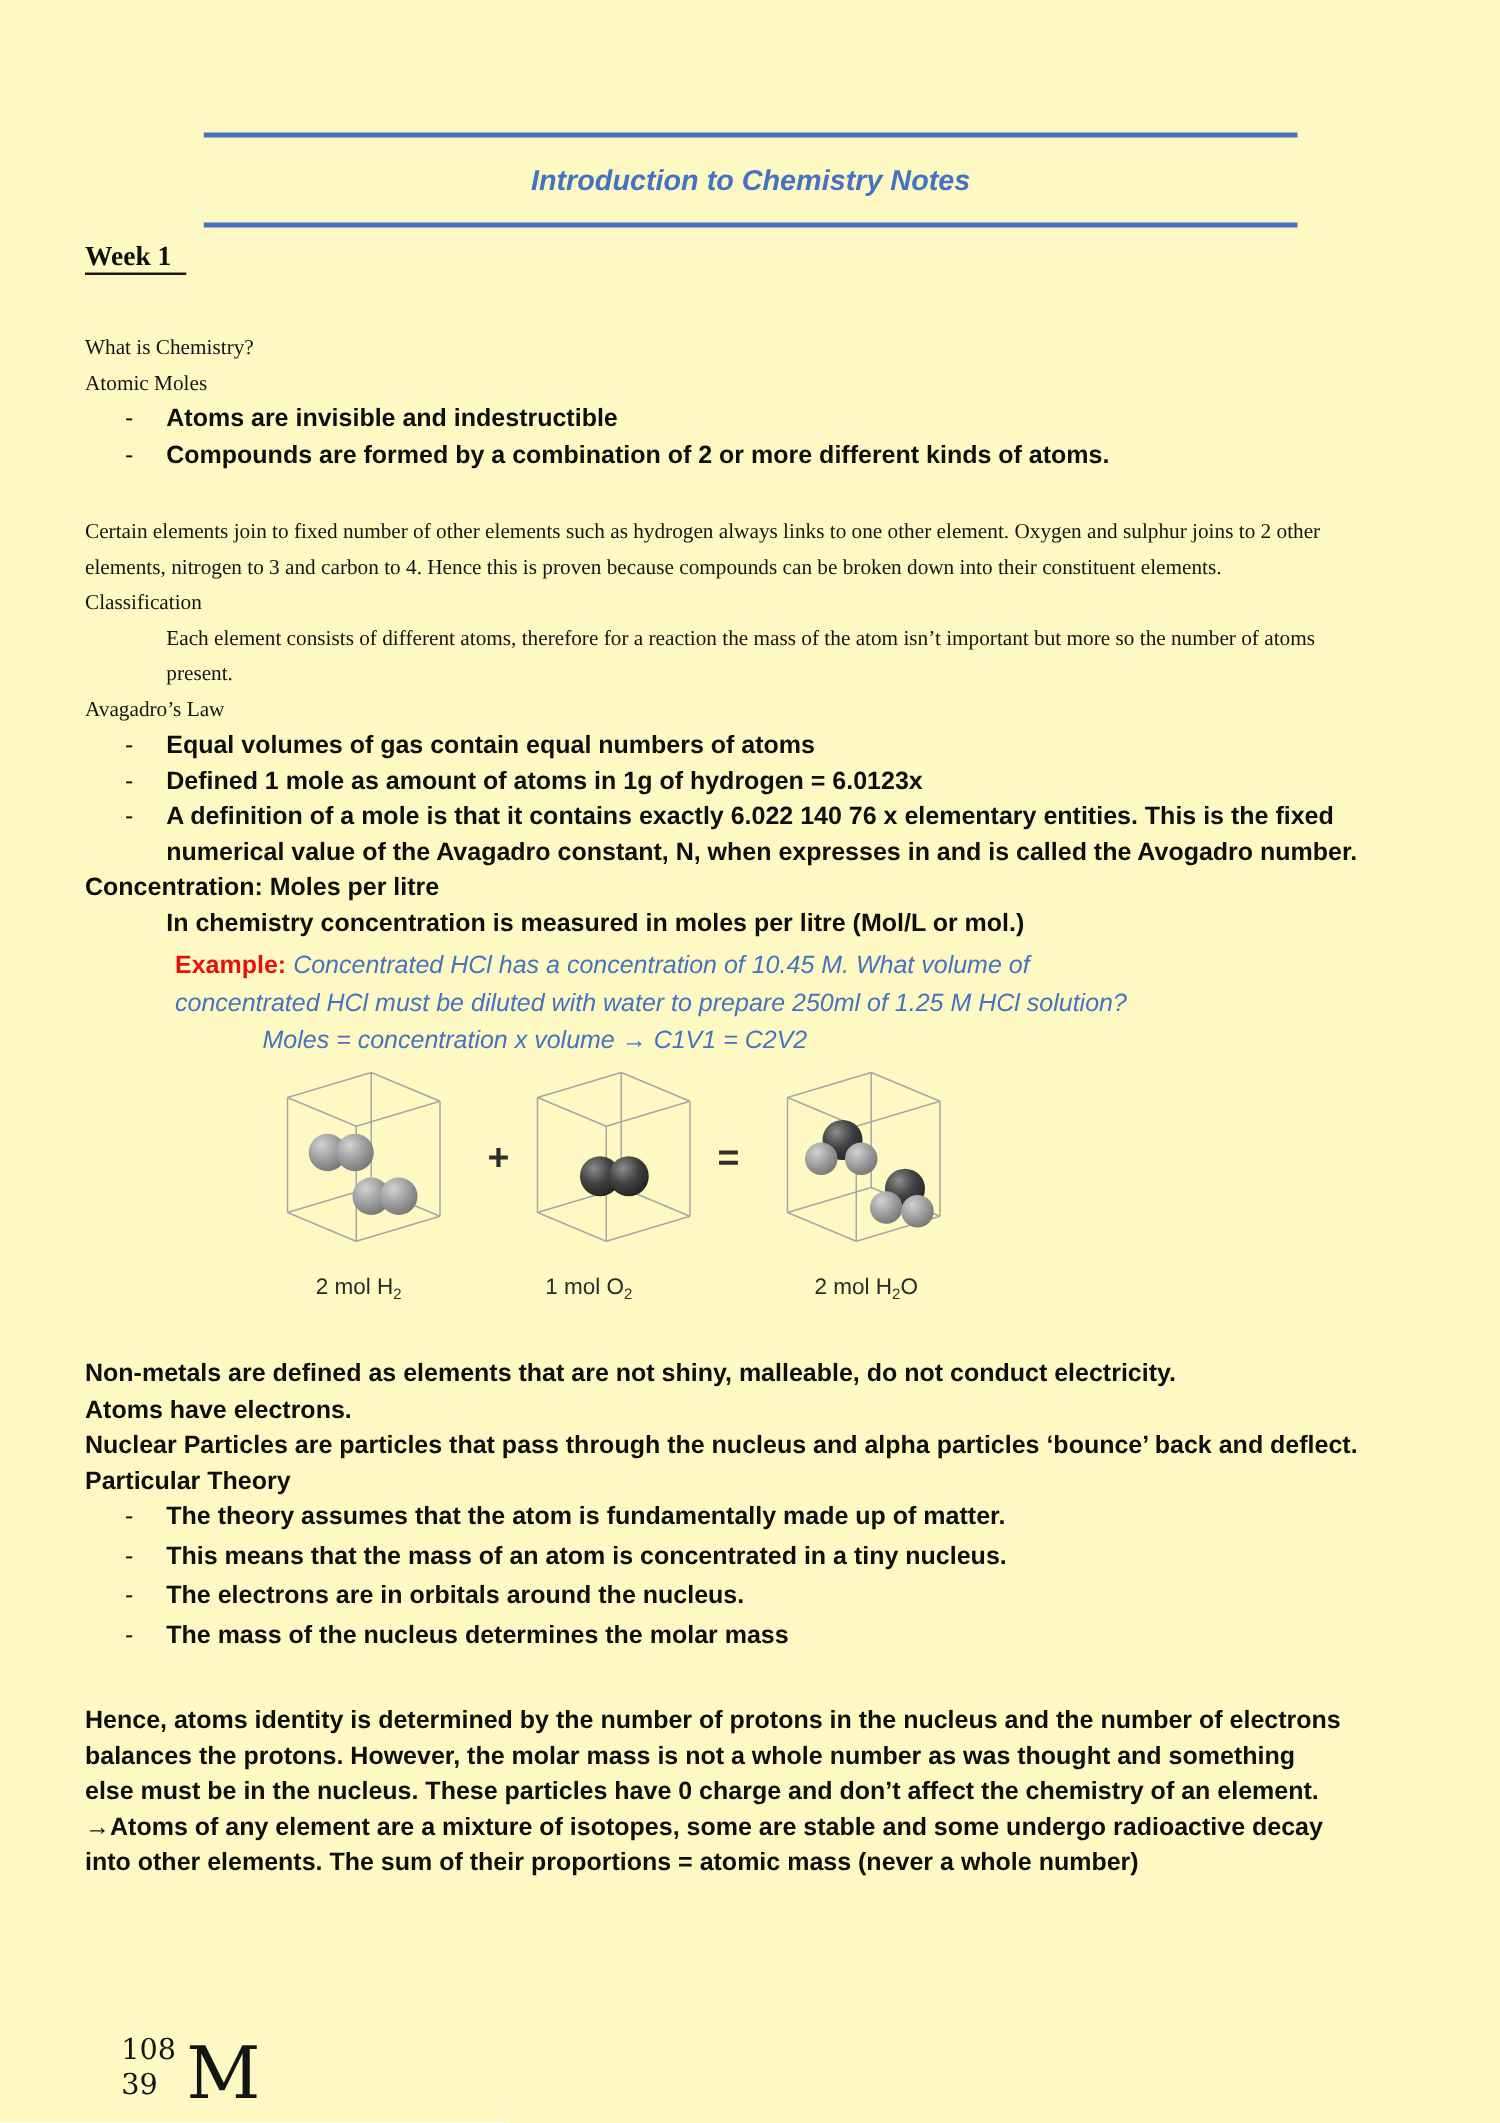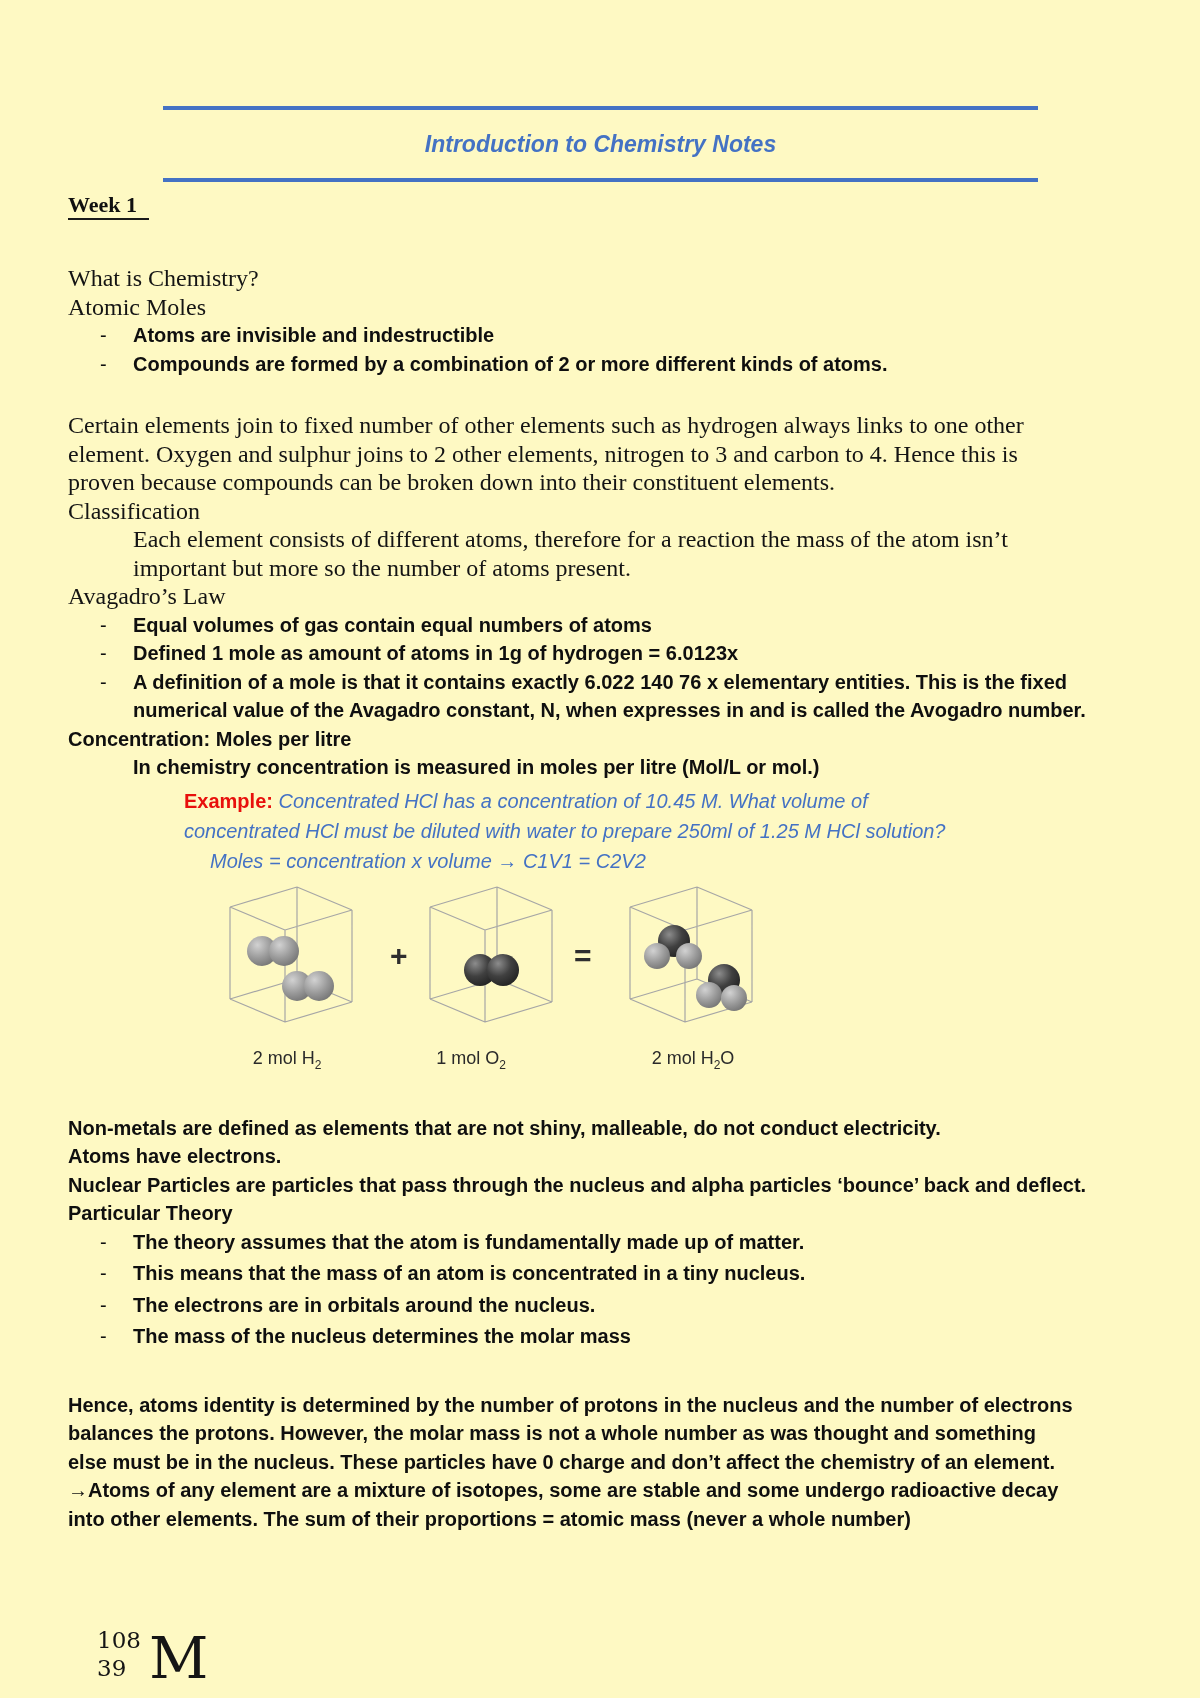--- a/index.html
+++ b/index.html
@@ -16,21 +16,21 @@
     display:flex; align-items:center; justify-content:center;
   }
   .page-title {
     font-family:"Liberation Sans", sans-serif;
     font-style:italic; font-weight:700; font-size:23px; color:#4472C4;
   }
 
   
   .content { position:absolute; left:68px; top:192px; width:1075px; }
   p { margin:0; }
-  .serif { font-family:"Liberation Serif", serif; font-size:24px; line-height:28.5px; color:#141414; }
+  .serif { font-family:"Liberation Serif", serif; font-size:17px; line-height:28.5px; color:#141414; }
   .sans  { font-family:"Liberation Sans", sans-serif; font-size:20px; font-weight:700; line-height:28.5px; color:#0f0f0f; }
   .indent { margin-left:65px; }
 
   .week-heading {
     display:inline-block; font-family:"Liberation Serif", serif;
     font-weight:700; font-size:22px; line-height:26px;
     border-bottom:2px solid #1a1a1a; padding-right:12px; color:#101010;
   }
   .mt44 { margin-top:44px; }
   .mt33 { margin-top:33px; }
@@ -45,21 +45,21 @@
   }
   ul.bullets.spaced li { margin-bottom:3px; }
   .b-defn { max-width:1005px; }
 
   .p-certain { max-width:1020px; }
   .p-each { max-width:955px; margin-left:65px; }
   .p-hence { max-width:1010px; }
   .p-arrow { max-width:1010px; }
 
   .example-block {
-    margin-left:116px; margin-top:4px; max-width:795px;
+    margin-left:72px; margin-top:4px; max-width:795px;
     font-family:"Liberation Sans", sans-serif; font-size:20px; line-height:30.5px;
   }
   .example-label { color:#e8100c; font-weight:700; }
   .example-text  { color:#4472C4; font-style:italic; font-weight:400; }
   .formula {
     margin-left:142px; font-family:"Liberation Sans", sans-serif;
     font-size:20px; line-height:29px; color:#4472C4; font-style:italic; font-weight:400;
   }
 
   

